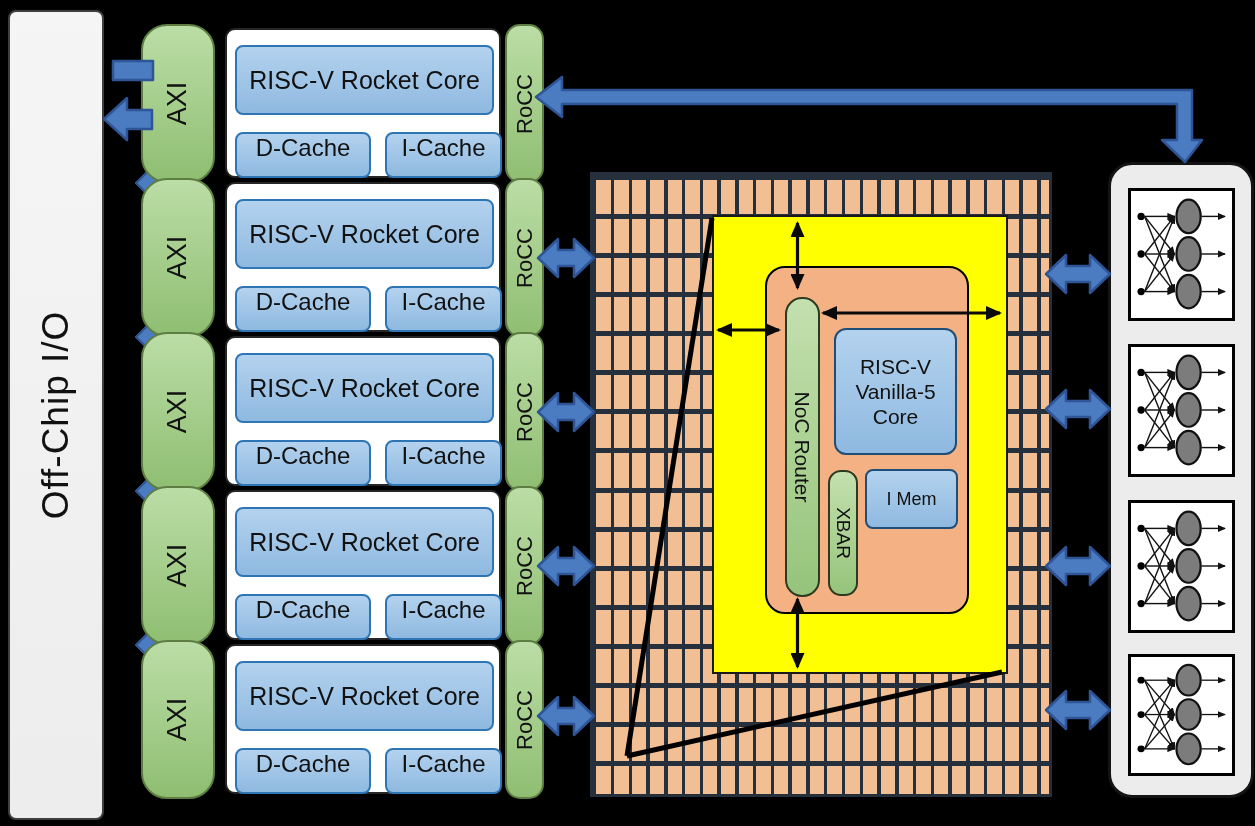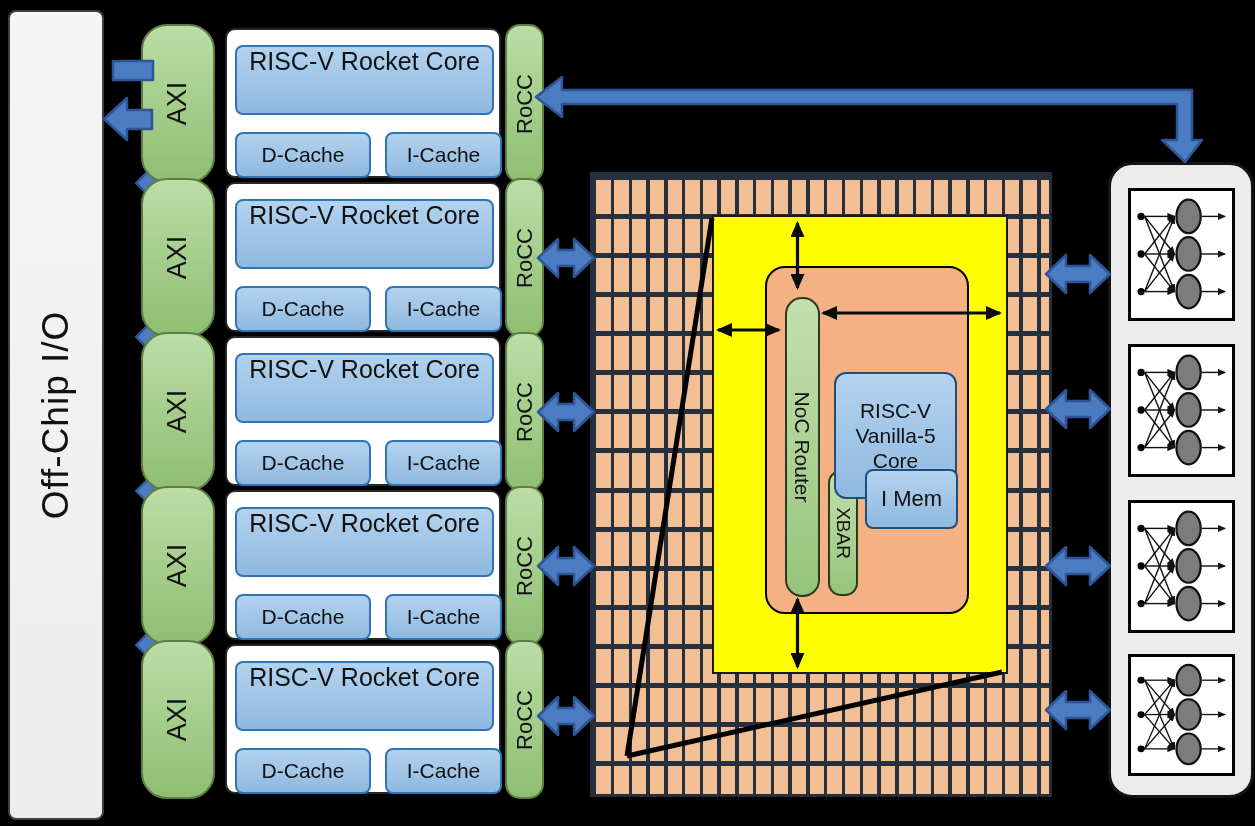--- a/index.html
+++ b/index.html
@@ -26,25 +26,25 @@
         background:linear-gradient(180deg,#BBDDA6,#8FBE72);
         border:2px solid #5E7D43;border-radius:15px;
         display:flex;align-items:center;justify-content:center;}
   .rocc .vup{font-size:22px;}
 
   .corebox{position:absolute;left:225px;width:276px;height:150px;z-index:2;
            background:#fff;border:2.5px solid #262626;border-radius:10px;box-sizing:border-box;}
   .coremain{position:absolute;left:8px;width:255px;top:15px;height:66px;
             background:linear-gradient(180deg,#B3D2EE,#8FB9E0);
             border:2px solid var(--blue-border,#2E75B6);border-radius:8px;
-            display:flex;align-items:flex-start;justify-content:center;font-size:25px;}
+            display:flex;align-items:center;justify-content:center;font-size:25px;}
   .cache{position:absolute;top:102px;height:42px;
          background:linear-gradient(180deg,#B3D2EE,#8FB9E0);
          border:2px solid var(--blue-border,#2E75B6);border-radius:8px;
-         display:flex;align-items:center;justify-content:center;font-size:21px;}
+         display:flex;align-items:flex-start;justify-content:center;font-size:24px;}
   .dcache{left:8px;width:132px;}
   .icache{left:150px;width:113px;margin-left:8px;}
 
   .junction-diamond{position:absolute;width:16px;height:16px;z-index:1;
         background:var(--arrow-blue,#4472C4);border:2px solid var(--arrow-blue-border,#2F5597);
         transform:rotate(45deg);}
 
   
   .nocgrid{position:absolute;left:590px;top:172px;width:462px;height:625px;z-index:2;
            border:3px solid var(--grid-line,#26303D);box-sizing:border-box;
@@ -62,25 +62,25 @@
   .router .vdown{font-size:21px;}
   .xbar{position:absolute;left:114px;top:253px;width:30px;height:126px;
         background:linear-gradient(180deg,#C3E0AE,#96C47B);
         border:2px solid #2d3a22;border-radius:13px;box-sizing:border-box;
         display:flex;align-items:center;justify-content:center;}
   .xbar .vdown{font-size:19px;}
   .vanilla{position:absolute;left:120px;top:111px;width:123px;height:127px;
            background:linear-gradient(180deg,#B3D2EE,#8FB9E0);
            border:2px solid #1F4E79;border-radius:12px;box-sizing:border-box;
            display:flex;align-items:center;justify-content:center;text-align:center;
-           font-size:21px;line-height:1.2;margin-top:44px;}
+           font-size:21px;line-height:1.2;}
   .mem{position:absolute;left:151px;width:93px;
        background:linear-gradient(180deg,#B3D2EE,#8FB9E0);
        border:2px solid #1F4E79;border-radius:8px;box-sizing:border-box;
-       display:flex;align-items:center;justify-content:center;font-size:22px;}
+       display:flex;align-items:center;justify-content:center;font-size:18px;}
   .imem{top:252px;height:60px;}
   .dmem{top:324px;height:56px;}
 
   
   .nnpanel{position:absolute;left:1108px;top:162px;width:146px;height:636px;z-index:2;
            background:var(--panel-bg,#ECECEC);border:3px solid #141414;border-radius:24px;box-sizing:border-box;}
   .nnbox{position:absolute;left:1128px;width:107px;z-index:3;background:#fff;
          border:3px solid #000;box-sizing:border-box;}
   .nnbox svg{display:block;width:100%;height:100%;}
 

